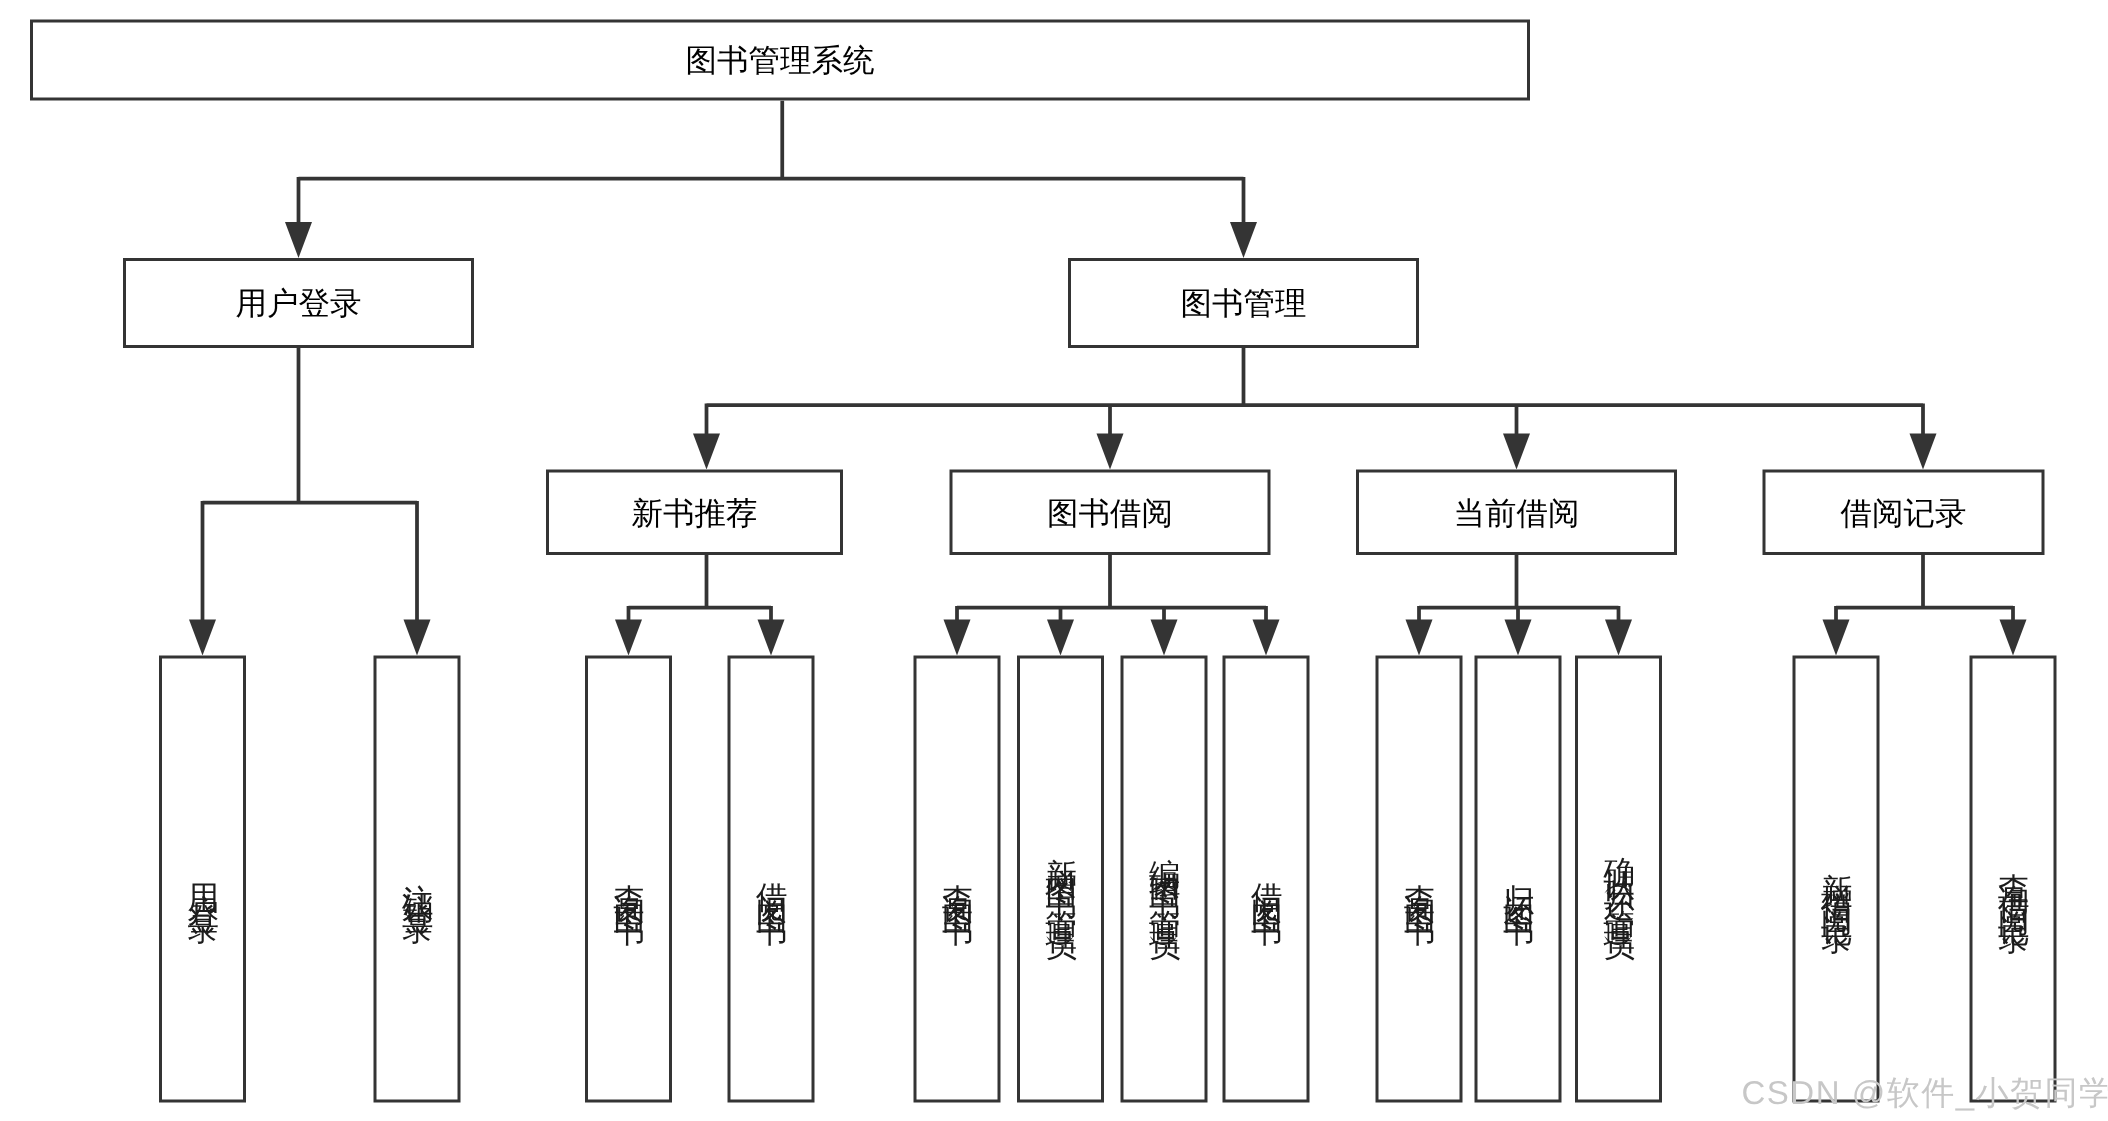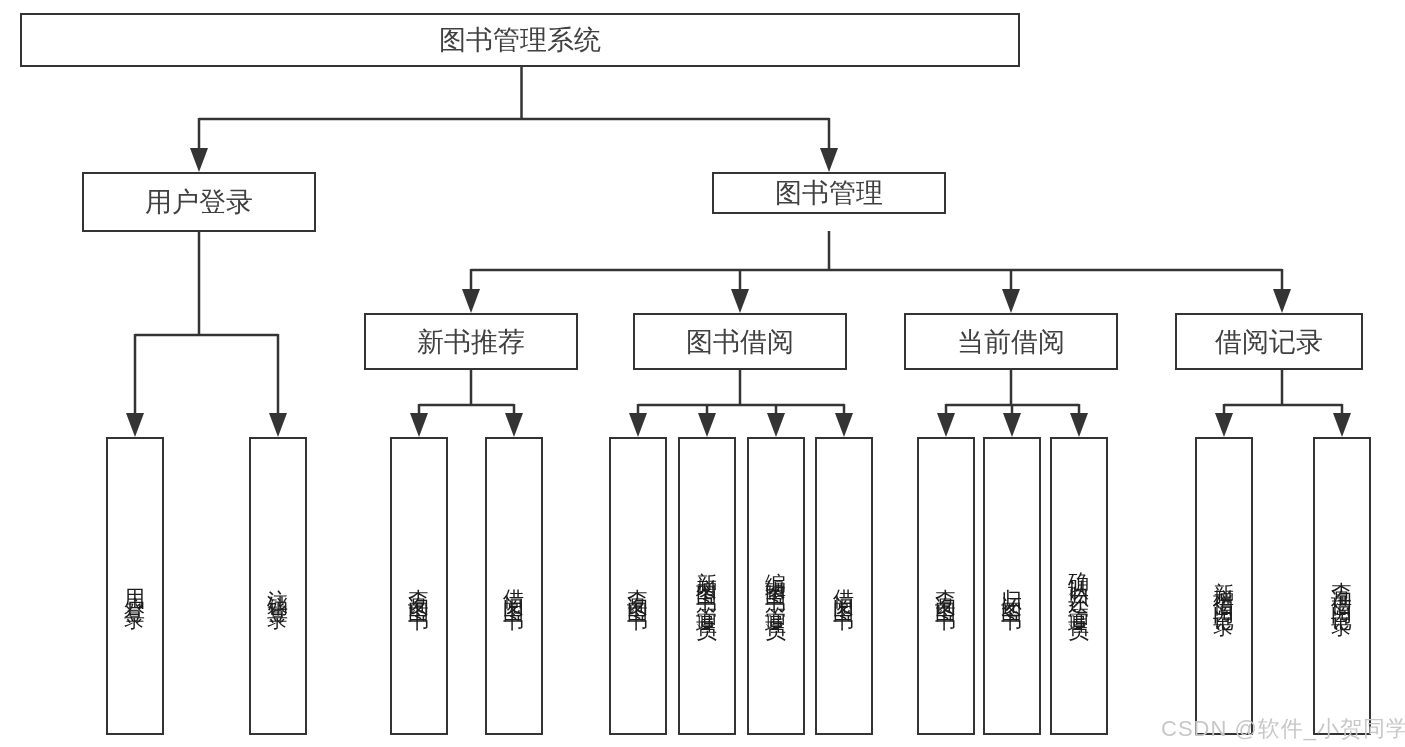--- a/index.html
+++ b/index.html
@@ -21,22 +21,22 @@
   .node {
     position: absolute;
     box-sizing: border-box;
     border: 2.5px solid #343434;
     background: #ffffff;
     display: flex;
     align-items: center;
     justify-content: center;
   }
   .hlabel {
-    font-size: 27px;
-    color: #404040;
+    font-size: 21px;
+    color: #000000;
     white-space: nowrap;
   }
   .vlabel {
     writing-mode: vertical-rl;
     text-orientation: mixed;
     font-size: 21px;
     letter-spacing: 7px;
     color: #1c1c1c;
     line-height: 1;
   }
@@ -96,25 +96,25 @@
     </g>
   </svg>
 
   <div class="node" style="left:20px;top:13px;width:1000px;height:54px">
     <span class="hlabel">图书管理系统</span>
   </div>
 
   <div class="node" style="left:82px;top:172px;width:234px;height:60px">
     <span class="hlabel">用户登录</span>
   </div>
-  <div class="node" style="left:712px;top:172px;width:234px;height:42px">
+  <div class="node" style="left:712px;top:172px;width:234px;height:60px">
     <span class="hlabel">图书管理</span>
   </div>
 
-  <div class="node" style="left:364px;top:313px;width:214px;height:57px">
+  <div class="node" style="left:364px;top:313px;width:198px;height:57px">
     <span class="hlabel">新书推荐</span>
   </div>
   <div class="node" style="left:633px;top:313px;width:214px;height:57px">
     <span class="hlabel">图书借阅</span>
   </div>
   <div class="node" style="left:904px;top:313px;width:214px;height:57px">
     <span class="hlabel">当前借阅</span>
   </div>
   <div class="node" style="left:1175px;top:313px;width:188px;height:57px">
     <span class="hlabel">借阅记录</span>

